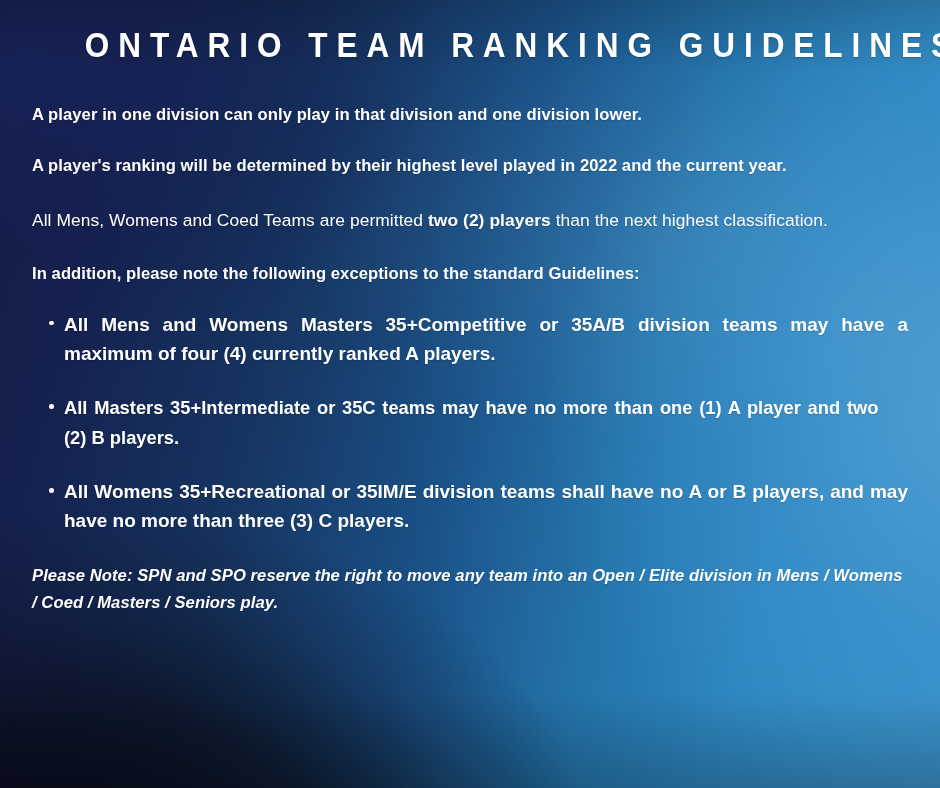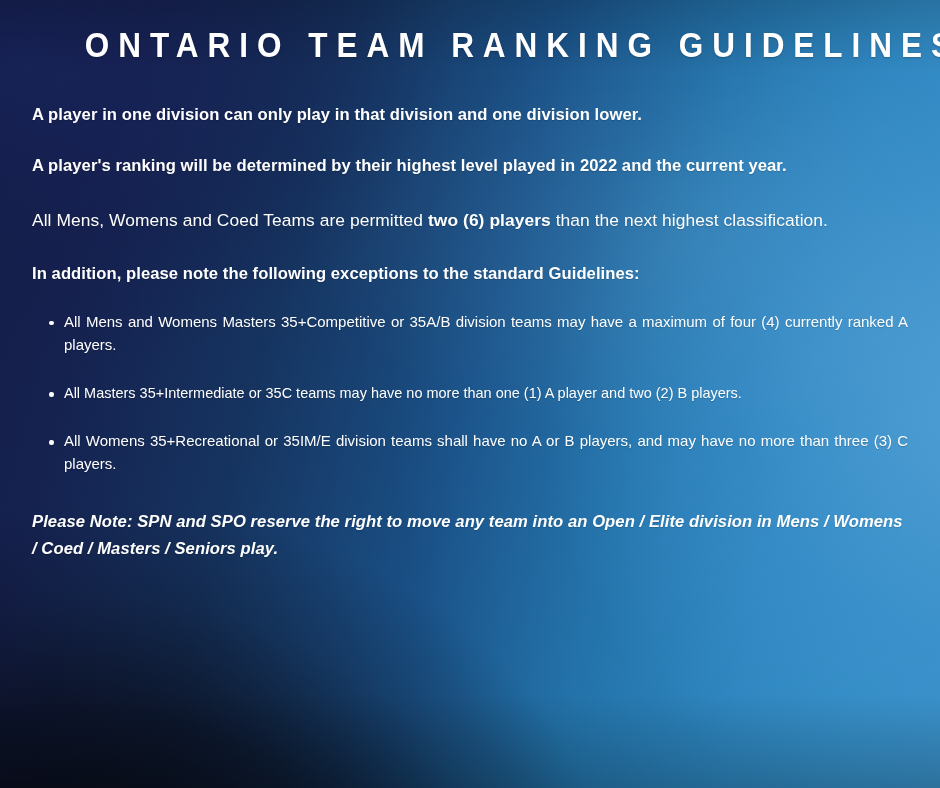--- a/index.html
+++ b/index.html
@@ -112,29 +112,29 @@
 
   
   ul.bullets {
     margin: 0;
     padding: 0;
     list-style: none;
   }
   ul.bullets > li {
     position: relative;
     padding-left: 32px;
-    font-size: 15px;
-    font-weight: 400;
+    font-size: 19px;
+    font-weight: 700;
     line-height: 1.545;
     text-align: justify;
     text-justify: inter-word;
     text-shadow: 0 1px 1px rgba(0,0,0,0.18);
     margin-bottom: 25px;
   }
-  ul.bullets > li:last-child { margin-bottom: 12px; }
+  ul.bullets > li:last-child { margin-bottom: 6px; }
   ul.bullets > li .dot {
     position: absolute;
     left: 17px;
     top: 11px;
     width: 4.5px;
     height: 4.5px;
     border-radius: 50%;
     background: #ffffff;
   }
   
@@ -154,21 +154,21 @@
     <h1 class="poster-title">Ontario Team Ranking Guidelines</h1>
 
     <p class="para bold" id="p1">A player in one division can only play in that division and one division lower.</p>
 
     <div class="gap-1"></div>
 
     <p class="para bold">A player's ranking will be determined by their highest level played in 2022 and the current year.</p>
 
     <div class="gap-2"></div>
 
-    <p class="para reg"><span>All Mens, Womens and Coed Teams are permitted </span><b>two (6) players</b><span> than the next highest classification.</span></p>
+    <p class="para reg"><span>All Mens, Womens and Coed Teams are permitted </span><b>two (2) players</b><span> than the next highest classification.</span></p>
 
     <div class="gap-3"></div>
 
     <p class="para bold">In  addition, please note the following exceptions to the standard Guidelines:</p>
 
     <div class="gap-4"></div>
 
     <ul class="bullets">
       <li>
         <span class="dot"></span>

